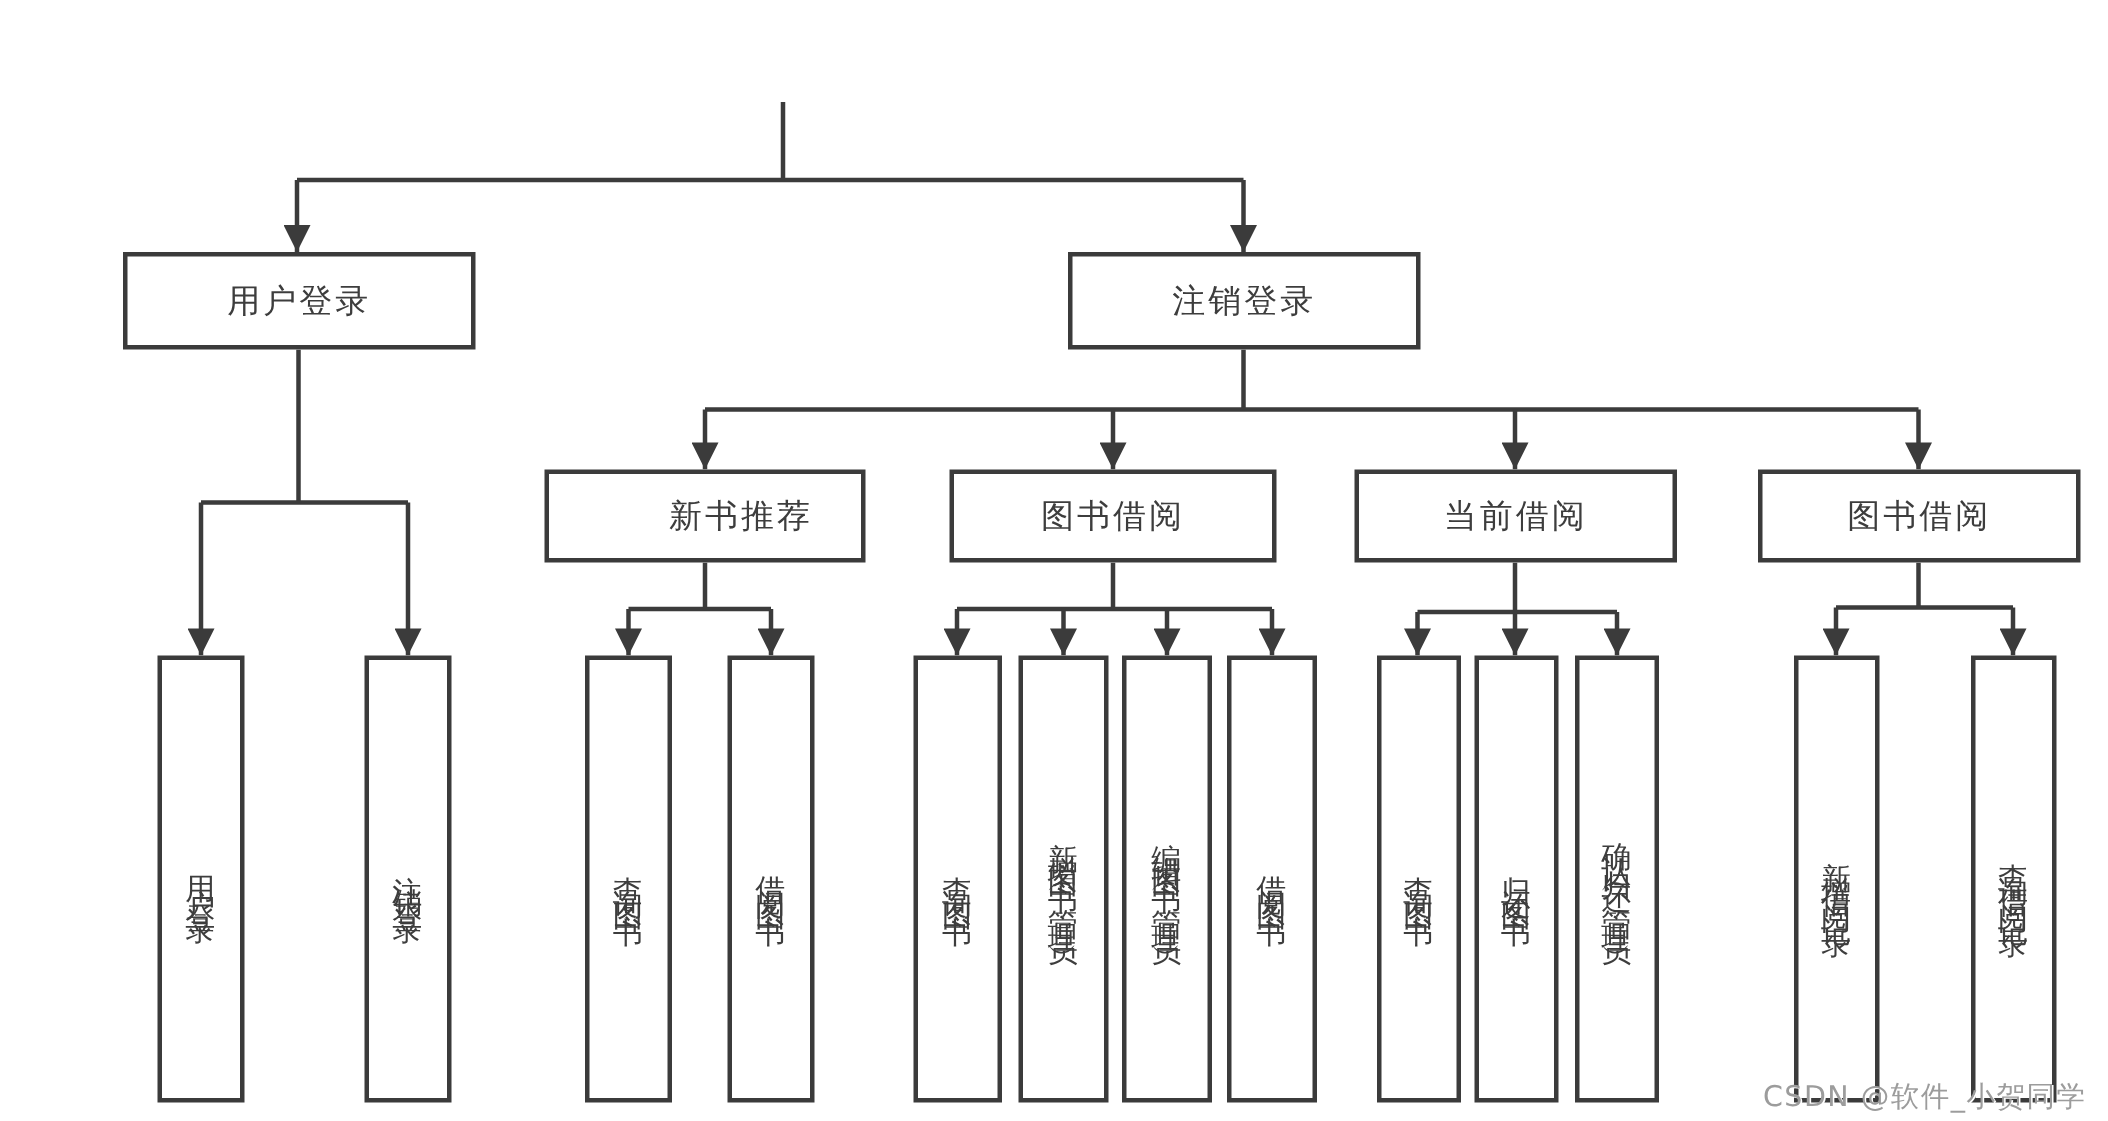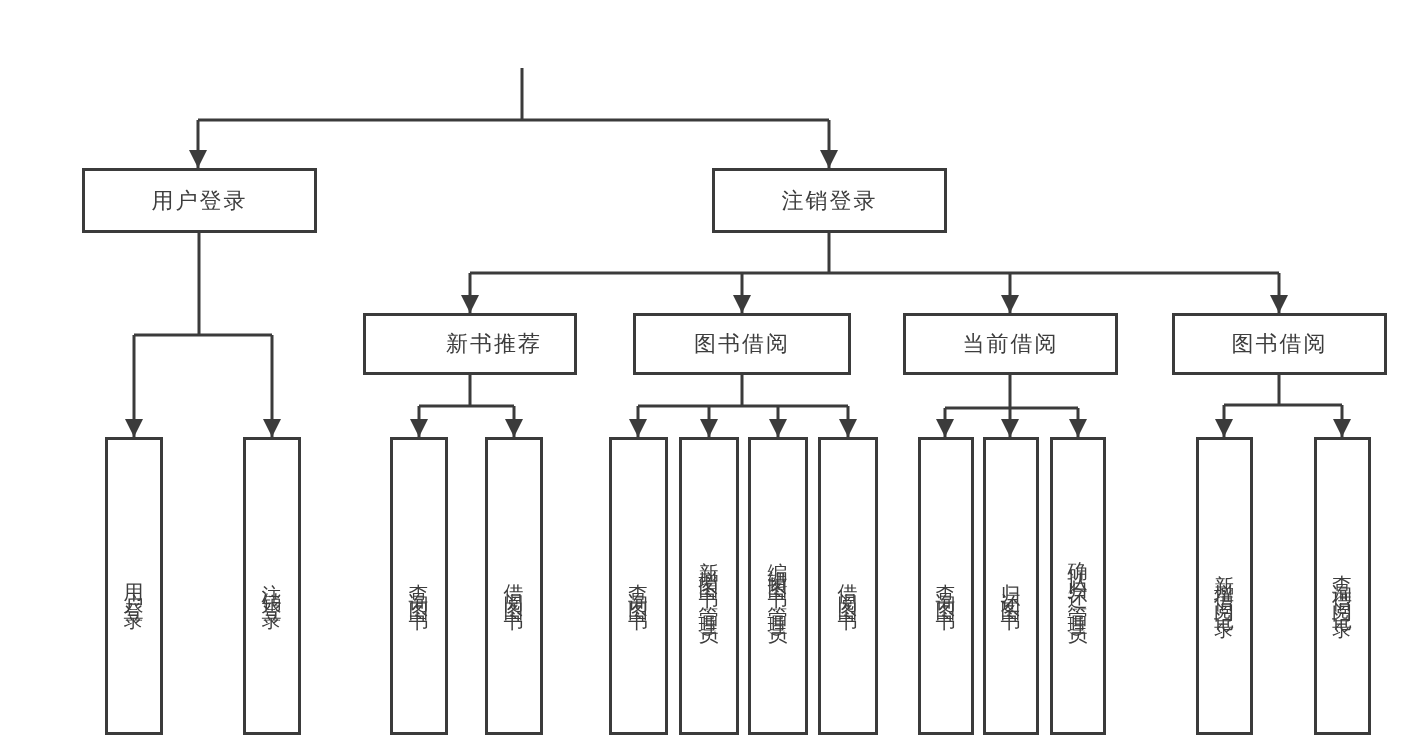--- a/index.html
+++ b/index.html
@@ -153,14 +153,15 @@
     <span>确认归还（管理员）</span>
   </div>
 
   <div class="vnode" style="left:1196px; width:57px;">
     <span>新增借阅记录</span>
   </div>
   <div class="vnode" style="left:1314px; width:57px;">
     <span>查询借阅记录</span>
   </div>
 
+  <div class="watermark">CSDN @软件_小贺同学</div>
 
 </div>
 
 </body></html>

